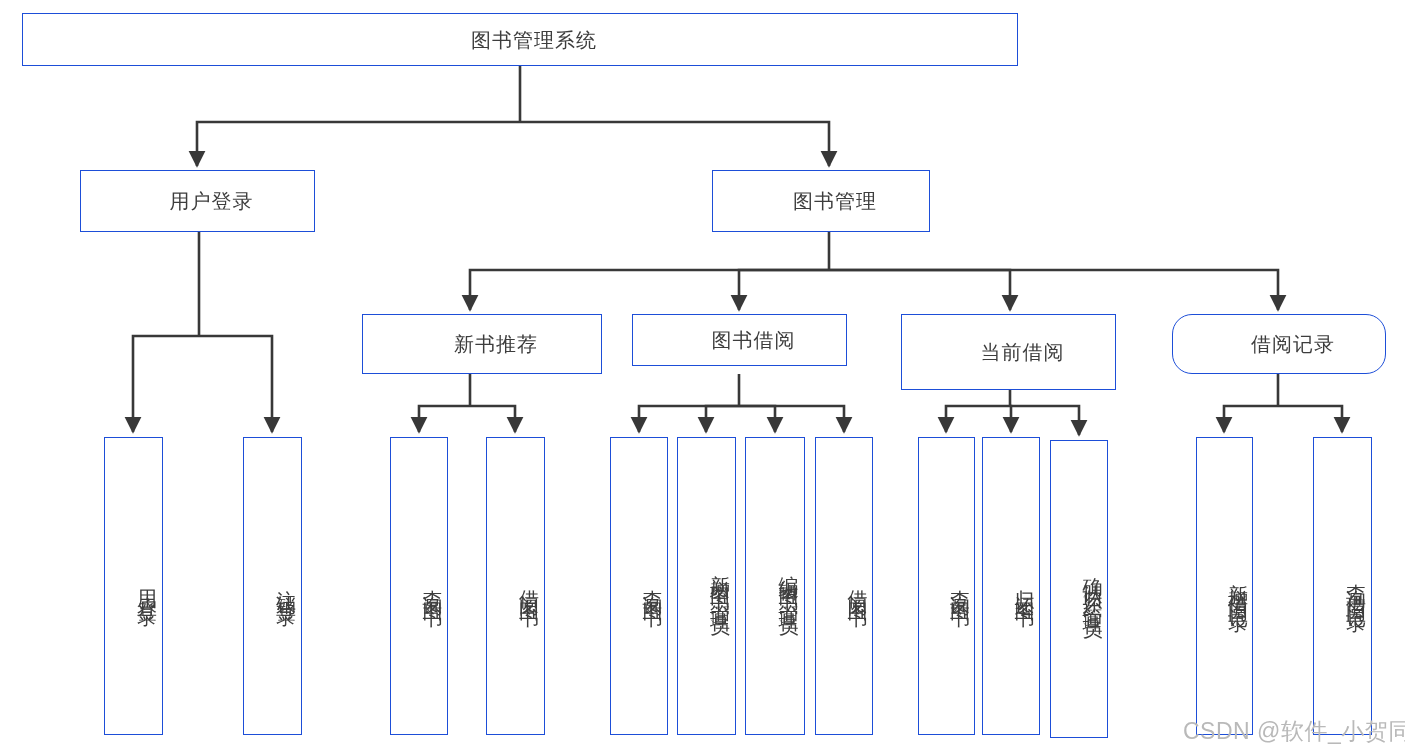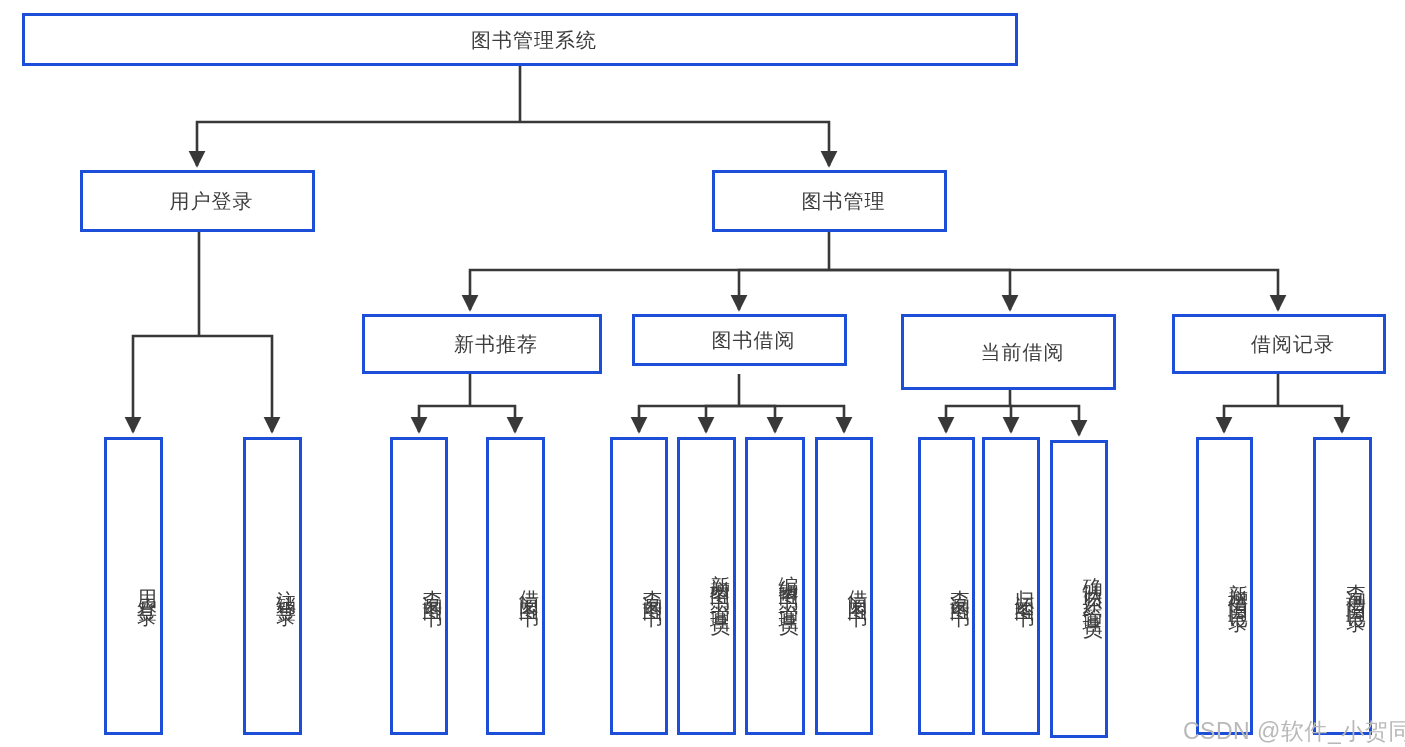--- a/index.html
+++ b/index.html
@@ -20,21 +20,21 @@
   .connectors {
     position: absolute;
     left: 0;
     top: 0;
     z-index: 1;
     pointer-events: none;
   }
   .box {
     position: absolute;
     box-sizing: border-box;
-    border: 3px solid #1d4ed8;
+    border: 1px solid #1d4ed8;
     background: #ffffff;
     color: #3d3d3d;
     display: flex;
     align-items: center;
     justify-content: center;
     font-size: 20px;
     line-height: 1;
     z-index: 2;
     letter-spacing: 1px;
     white-space: nowrap;
@@ -55,25 +55,25 @@
     z-index: 3;
     font-size: 23px;
     color: #b9b9b9;
     letter-spacing: 0.5px;
     white-space: nowrap;
   }
 
   
   #n-root      { left: 22px;  top: 13px;  width: 996px; height: 53px; }
   #n-login     { left: 80px;  top: 170px; width: 235px; height: 62px; }
-  #n-mgmt      { left: 712px; top: 170px; width: 235px; height: 62px; justify-content: center; }
+  #n-mgmt      { left: 712px; top: 170px; width: 218px; height: 62px; justify-content: center; }
   #n-newrec    { left: 362px; top: 314px; width: 240px; height: 60px; }
   #n-borrow    { left: 632px; top: 314px; width: 215px; height: 52px; }
   #n-current   { left: 901px; top: 314px; width: 215px; height: 76px; justify-content: center; }
-  #n-records   { left: 1172px;top: 314px; width: 214px; height: 60px; }
+  #n-records   { left: 1172px;top: 314px; width: 214px; height: 60px; border-radius: 20px; }
 
   #l-userlogin { left: 104px; top: 437px; width: 59px; height: 298px; }
   #l-logout    { left: 243px; top: 437px; width: 59px; height: 298px; }
   #l-query1    { left: 390px; top: 437px; width: 58px; height: 298px; }
   #l-borrow1   { left: 486px; top: 437px; width: 59px; height: 298px; }
   #l-query2    { left: 610px; top: 437px; width: 58px; height: 298px; }
   #l-add       { left: 677px; top: 437px; width: 59px; height: 298px; }
   #l-edit      { left: 745px; top: 437px; width: 60px; height: 298px; }
   #l-borrow2   { left: 815px; top: 437px; width: 58px; height: 298px; }
   #l-query3    { left: 918px; top: 437px; width: 57px; height: 298px; }

